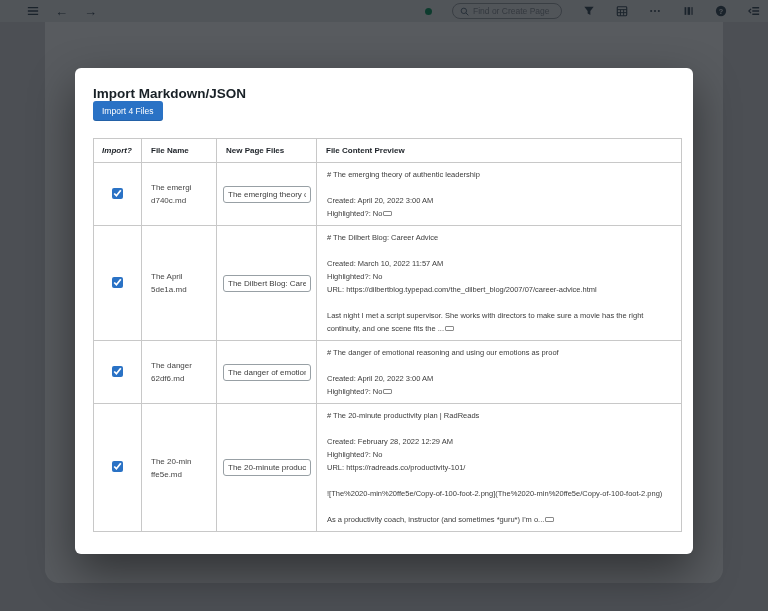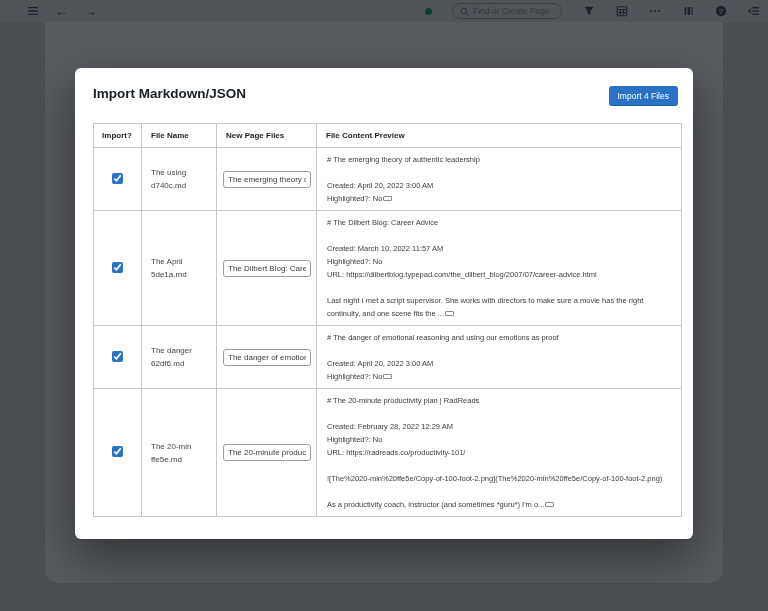--- a/index.html
+++ b/index.html
@@ -42,40 +42,40 @@
   
   .overlay { position:absolute; inset:0; background:rgba(13,17,23,0.69); z-index:5; }
 
   
   .modal {
     position:absolute; left:75px; top:68px; width:618px; z-index:10;
     background:#ffffff; border-radius:6px;
     box-shadow:0 18px 46px rgba(0,0,0,0.45);
     padding:18px 15px 22px 18px;
   }
-  .modal-header { display:flex; align-items:flex-start; justify-content:space-between; }
+  .modal-header { display:flex; align-items:flex-start; justify-content:space-between;flex-direction:column; }
   .modal-title { font-size:13.5px; font-weight:700; color:#182026; }
   .import-btn {
     background:#2a72c5; color:#ffffff; border:none; border-radius:3px;
     font-family:"Liberation Sans", sans-serif;
     font-size:8.5px; font-weight:400; padding:5px 9px; cursor:pointer;
     box-shadow:inset 0 -1px 0 rgba(0,0,0,0.15);
   }
 
   
   table.import-table {
     margin-top:17px; border-collapse:collapse; table-layout:fixed; width:588px;
     font-size:8px; color:#3c3c3c;
   }
   .import-table th, .import-table td { border:1px solid #c8c8c8; vertical-align:middle; }
   .import-table th {
     font-size:8px; font-weight:700; color:#1c2127; text-align:left;
     padding:7px 9px; height:24px;
   }
-  .import-table th.c-import { text-align:center; padding-left:8px; }
+  .import-table th.c-import { text-align:center; padding-left:8px;font-style:italic; }
   td.cell-check { text-align:center; }
   td.cell-check input {
     width:11px; height:11px; accent-color:#2a72c5; cursor:pointer; display:inline-block;
   }
   td.cell-file { padding:4px 9px; font-size:8px; line-height:13px; color:#454545; word-wrap:break-word; }
   td.cell-input { padding:4px 6px; }
   td.cell-input input {
     width:88px; height:17px; border:1px solid #98a0a5; border-radius:3px;
     padding:0 4px; font-family:"Liberation Sans", sans-serif; font-size:8px; color:#3c3c3c;
     white-space:nowrap; overflow:hidden; background:#fff;
@@ -174,21 +174,21 @@
       <tr>
         <th class="c-import">Import?</th>
         <th>File Name</th>
         <th>New Page Files</th>
         <th>File Content Preview</th>
       </tr>
     </thead>
     <tbody>
       <tr>
         <td class="cell-check"><input type="checkbox" checked="checked" style=""></td>
-        <td class="cell-file">The using d740c.md</td>
+        <td class="cell-file">The emergi d740c.md</td>
         <td class="cell-input"><input type="text" value="The emerging theory of authentic leadership" style=""></td>
         <td class="cell-preview"><span class="preview-text"># The emerging theory of authentic leadership
 
 Created: April 20, 2022 3:00 AM
 Highlighted?: No</span><span class="tofu"></span></td>
       </tr>
       <tr>
         <td class="cell-check"><input type="checkbox" checked="checked" style=""></td>
         <td class="cell-file">The April 5de1a.md</td>
         <td class="cell-input"><input type="text" value="The Dilbert Blog: Career Advice" style=""></td>

